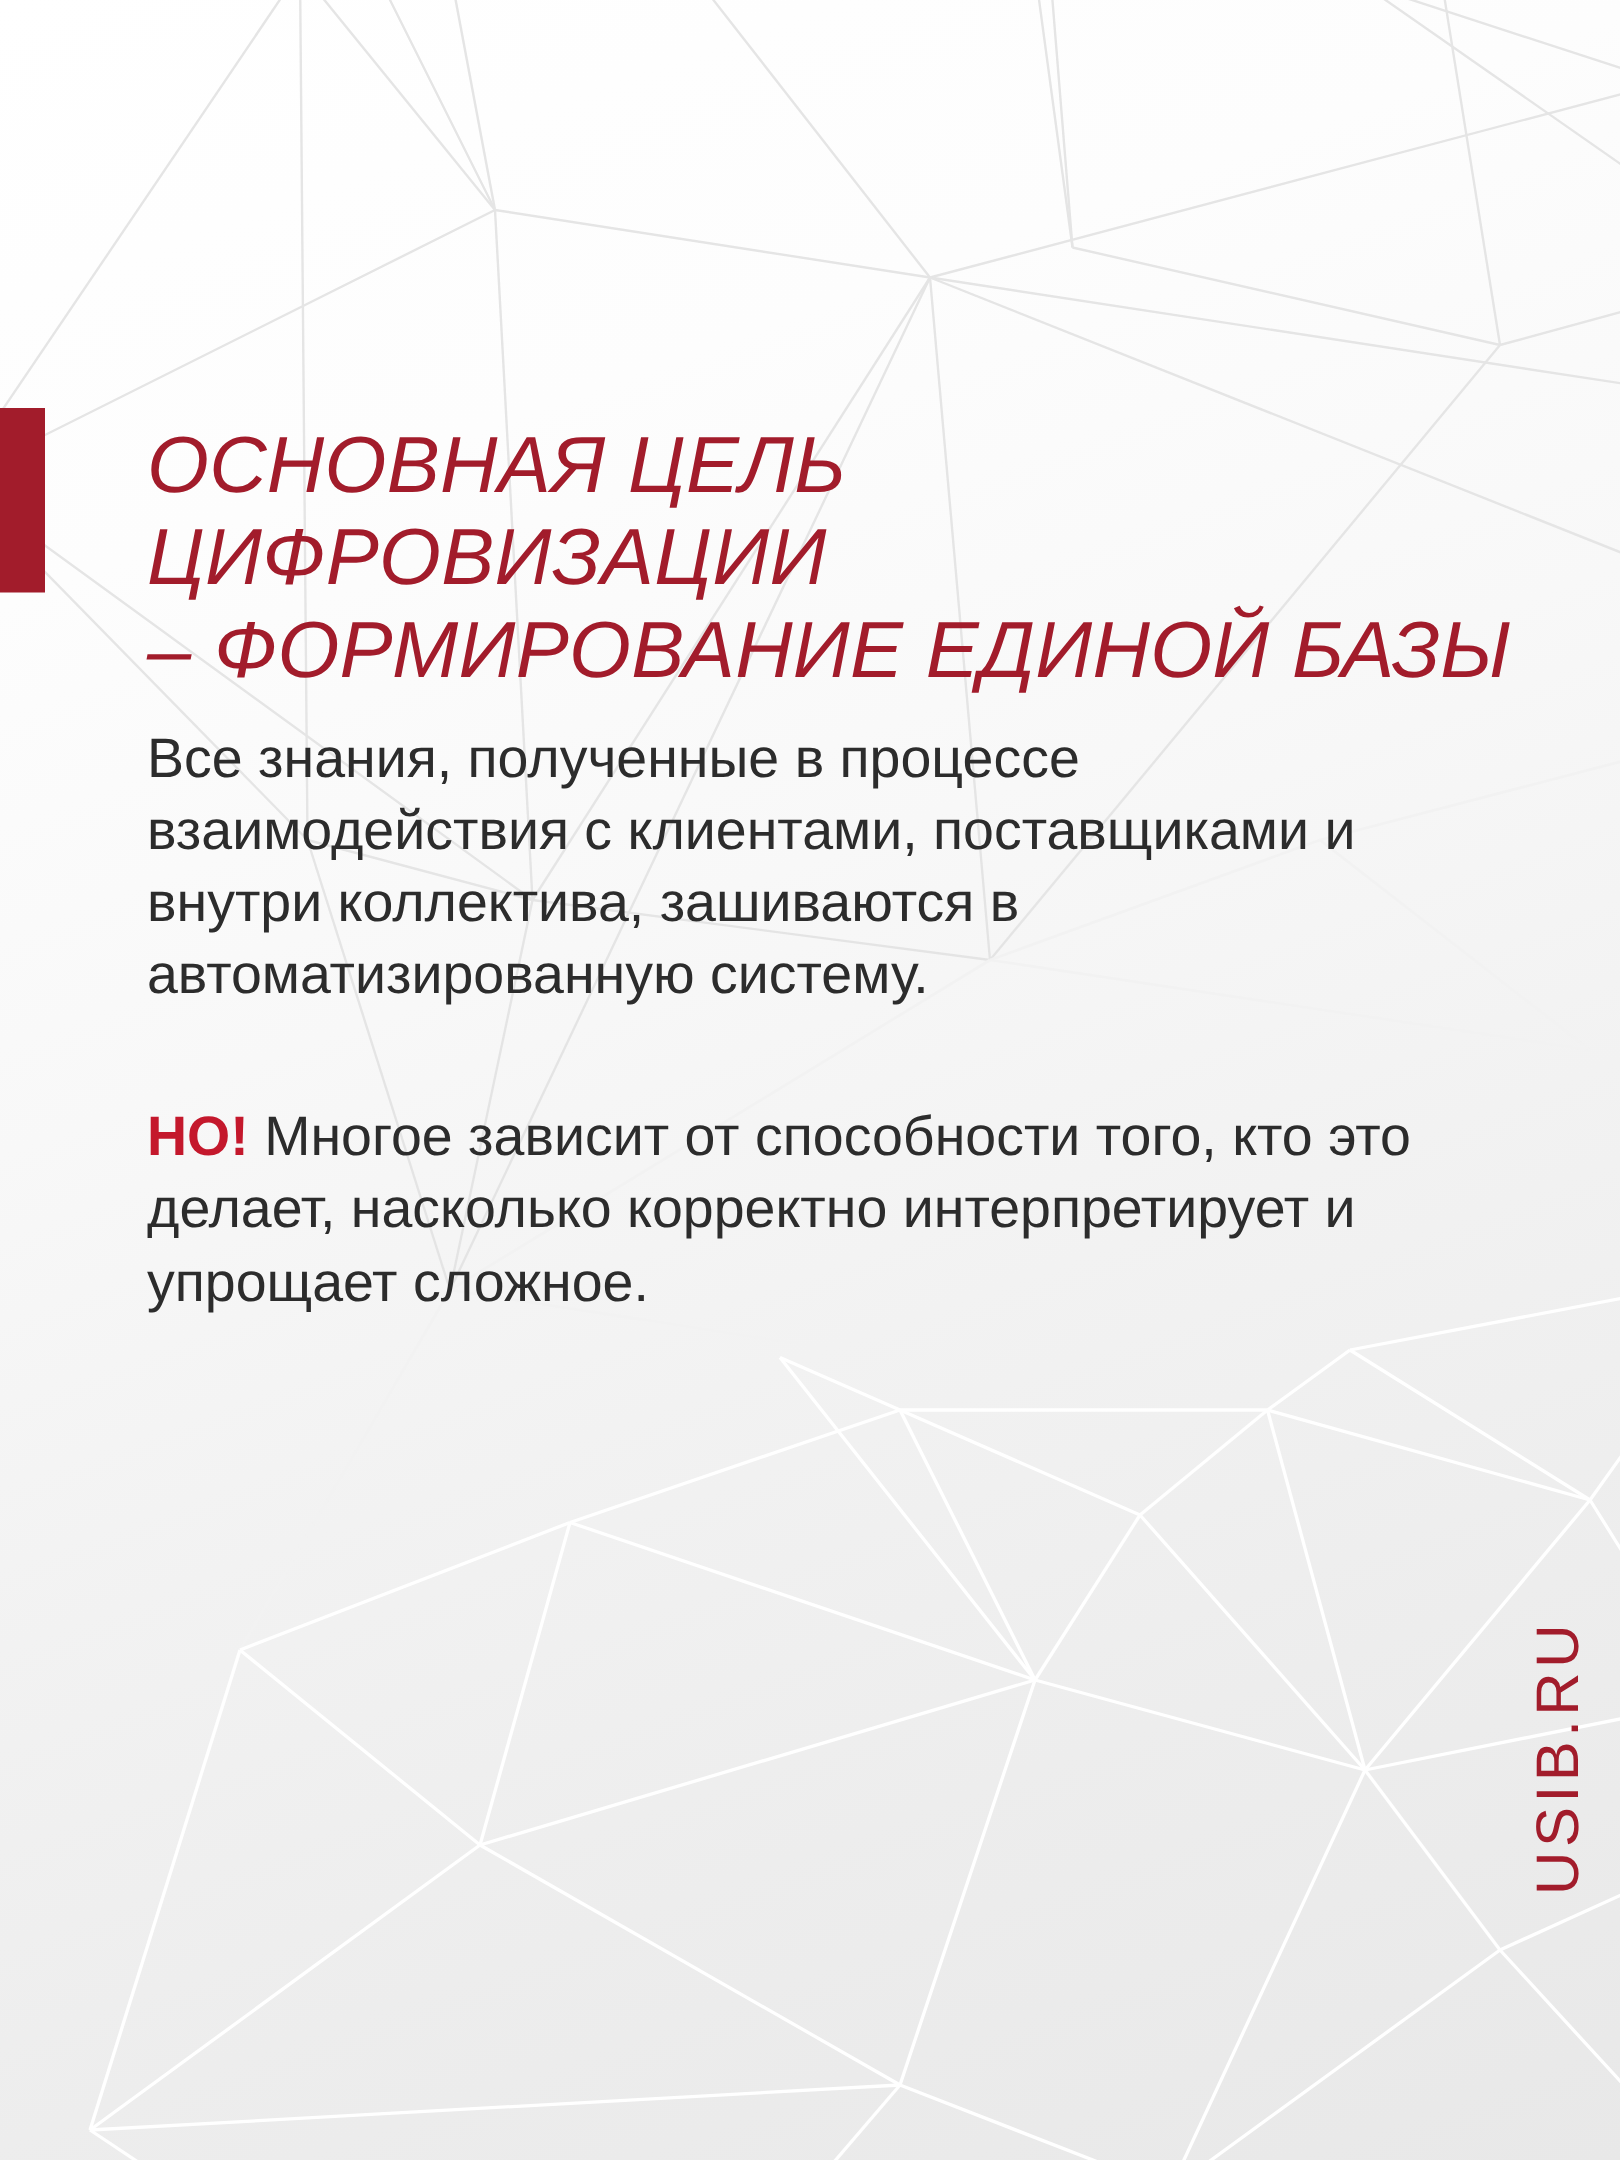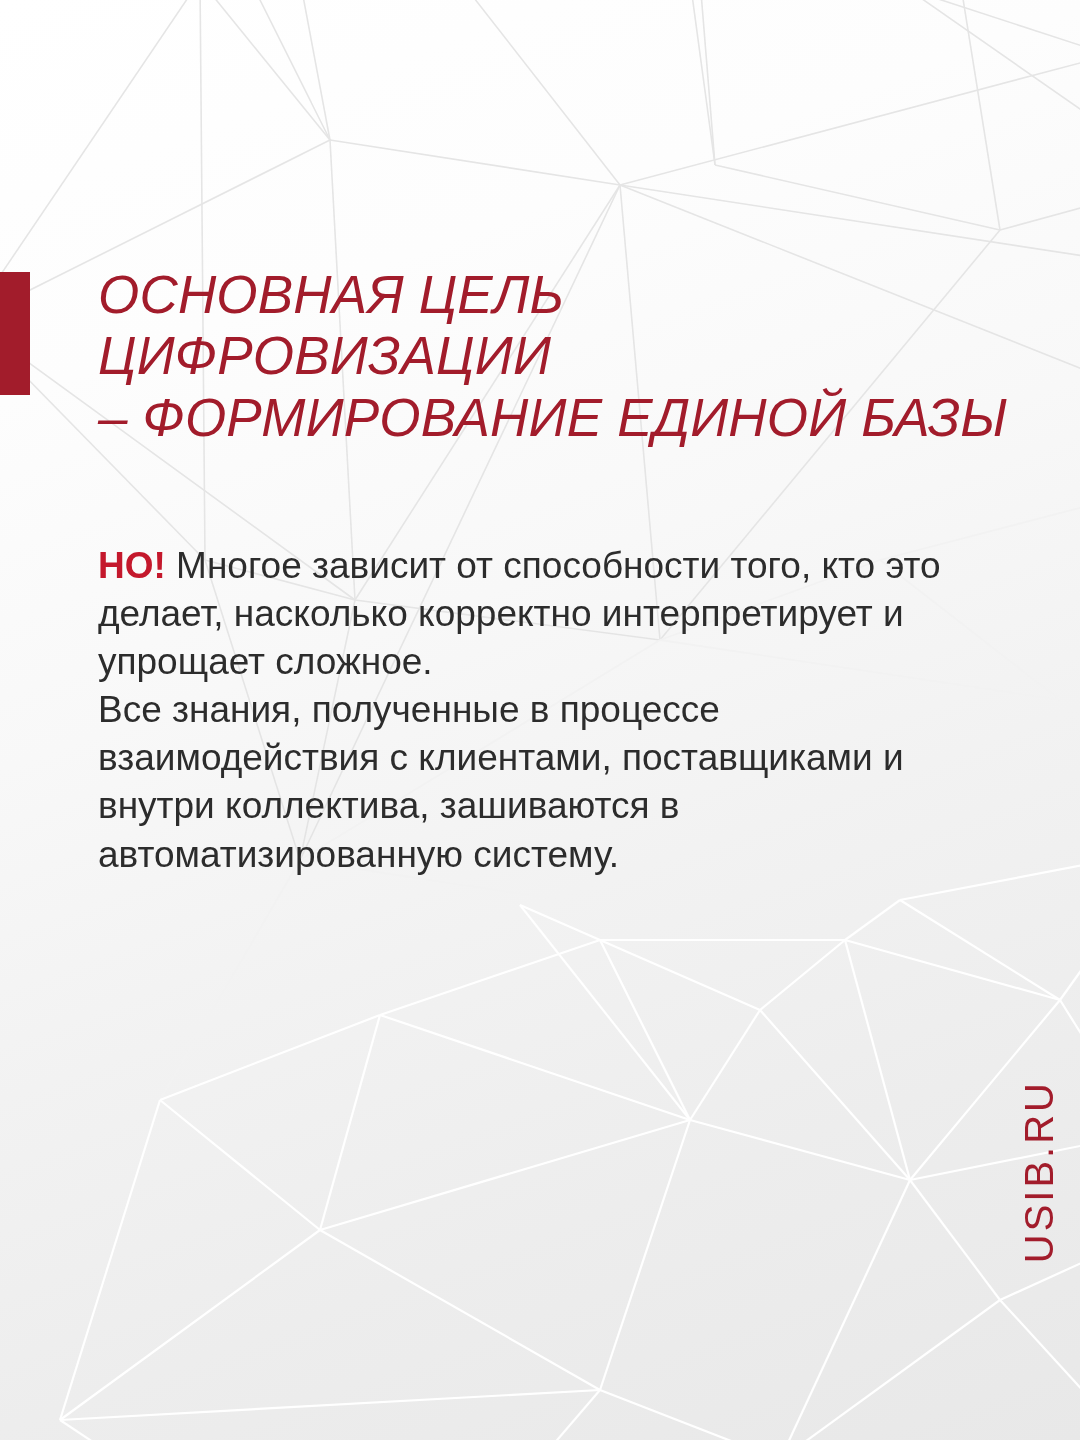--- a/index.html
+++ b/index.html
@@ -45,21 +45,21 @@
     top: 272px;
     width: 30px;
     height: 123px;
     background: #A21C2B;
   }
 
   
   #title {
     position: absolute;
     left: 98px;
-    top: 264px;
+    top: 280px;
     width: 920px;
     margin: 0;
     color: #A21C2B;
     font-style: italic;
     font-weight: 400;
     font-size: 53px;
     line-height: 1.16;
     letter-spacing: 0.2px;
     text-transform: uppercase;
     white-space: pre-line;
@@ -190,19 +190,19 @@
       <path d="M160,1100 L60,1420"></path>
     </g>
   </svg>
 
   <div id="accent-bar"></div>
 
   <h1 id="title">ОСНОВНАЯ ЦЕЛЬ ЦИФРОВИЗАЦИИ
 – ФОРМИРОВАНИЕ ЕДИНОЙ БАЗЫ</h1>
 
   <div id="body-copy">
+    <p class="para" id="para-1">Все знания, полученные в процессе взаимодействия с клиентами, поставщиками и внутри коллектива, зашиваются в автоматизированную систему.</p>
     <p class="para" id="para-2"><span class="emph">НО!</span><span> Многое зависит от способности того, кто это делает, насколько корректно интерпретирует и упрощает сложное.</span></p>
-    <p class="para" id="para-1">Все знания, полученные в процессе взаимодействия с клиентами, поставщиками и внутри коллектива, зашиваются в автоматизированную систему.</p>
   </div>
 
   <div id="site-url">USIB.RU</div>
 
 </div>
 
 </body></html>

